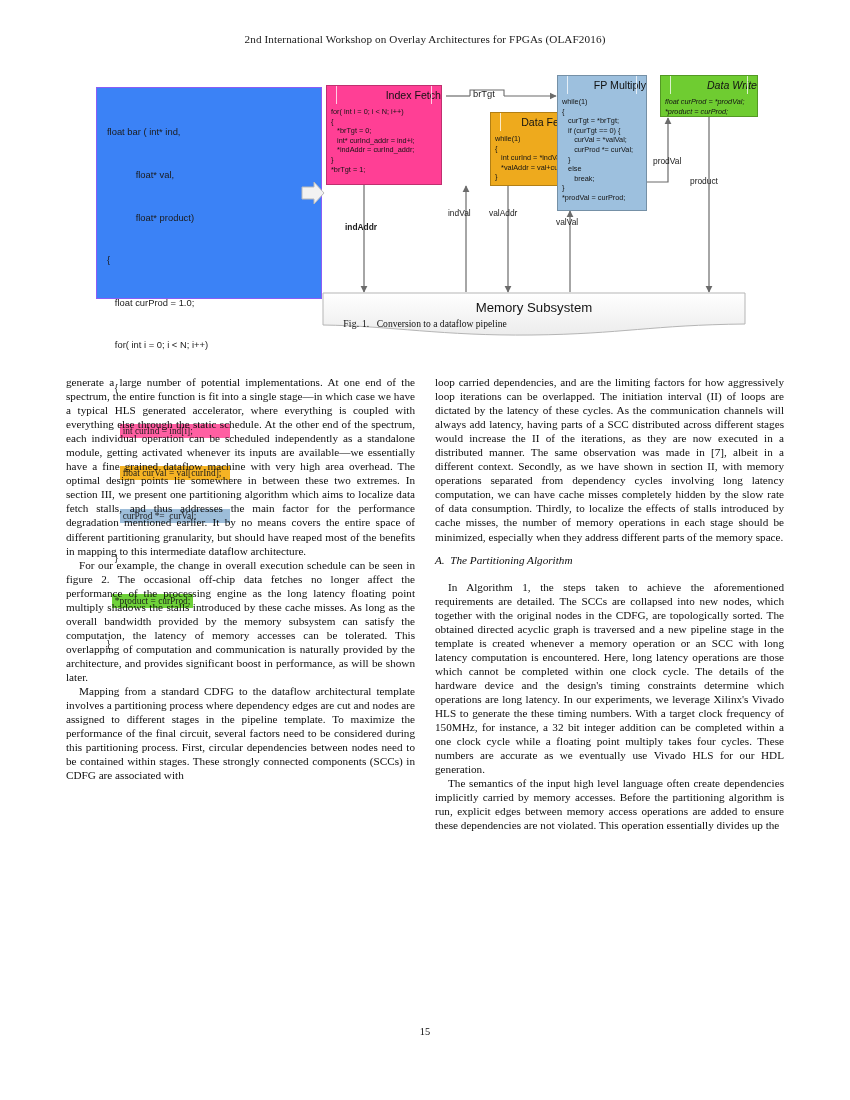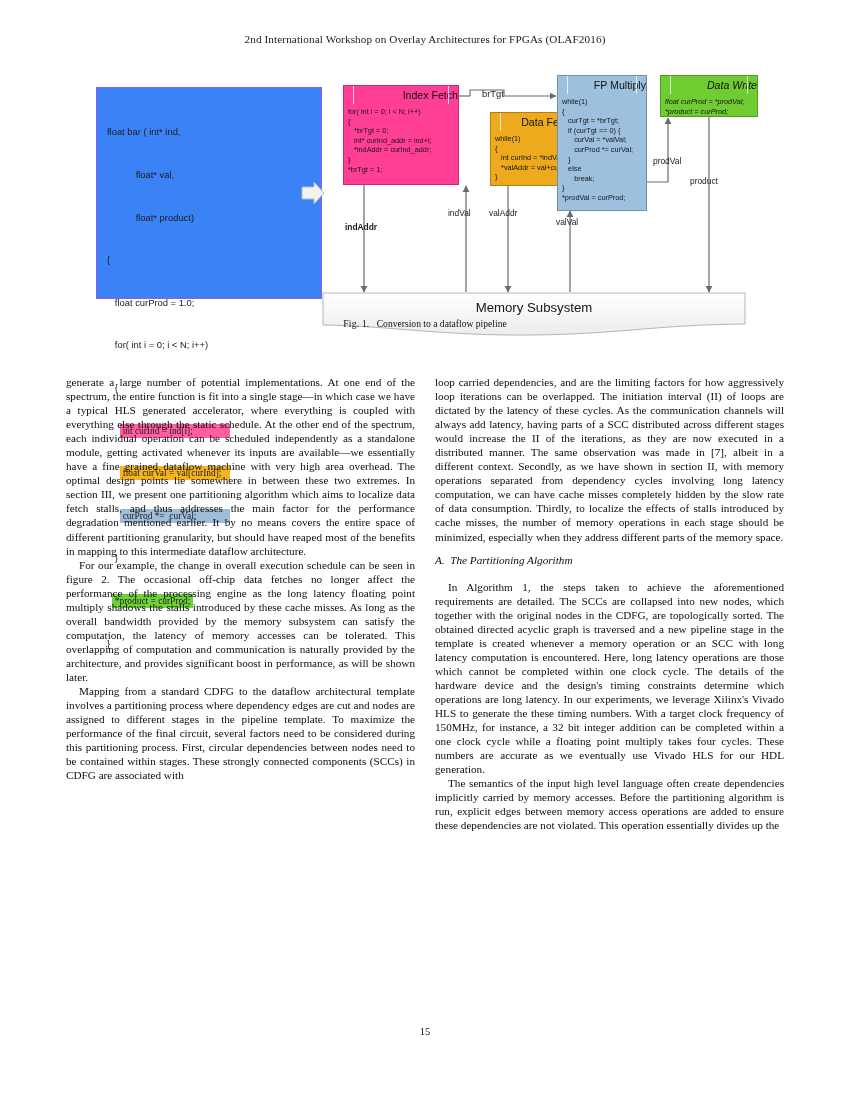--- a/index.html
+++ b/index.html
@@ -121,21 +121,21 @@
     line-height: 9.6px;
     color: #141414;
     white-space: pre;
     padding: 3px 7px 3px 4px;
   }
   .st-pink  { background: #ff3f95; }
   .st-amber { background: #eeaa1d; }
   .st-blue  { background: #9dc0de; }
   .st-green { background: #6fcc31; font-style: italic; }
 
-  .s-index  { left: 343px; top: 15px;  width: 116px; height: 100px; }
+  .s-index  { left: 326px; top: 15px;  width: 116px; height: 100px; }
   .s-data   { left: 458px; top: 42px;  width: 84px;  height: 74px; margin-left: 32px; }
   .s-fp     { left: 557px; top: 5px;   width: 90px;  height: 136px; }
   .s-write  { left: 660px; top: 5px;   width: 98px;  height: 42px; }
 
   
   .memory {
     position: absolute;
     left: 322px;
     top: 222px;
     width: 424px;
@@ -311,21 +311,21 @@
 }
 *prodVal = curProd;</div>
     </div>
 
     <div class="stage st-green s-write">
       <div class="stage-title">Data Write</div>
       <div class="stage-body">float curProd = *prodVal;
 *product = curProd;</div>
     </div>
 
-    <span class="conn" style="left:473px; top:18px; font-size:9.4px;margin-left:9px;">brTgt</span>
+    <span class="conn" style="left:473px; top:18px; font-size:9.4px;">brTgt</span>
     <span class="conn" style="left:345px; top:152px;font-weight:bold;">indAddr</span>
     <span class="conn" style="left:448px; top:138px;">indVal</span>
     <span class="conn" style="left:489px; top:138px;">valAddr</span>
     <span class="conn" style="left:556px; top:147px;">valVal</span>
     <span class="conn" style="left:653px; top:86px;">prodVal</span>
     <span class="conn" style="left:690px; top:106px;">product</span>
 
     <div class="memory">
       <svg viewBox="0 0 424 46" preserveAspectRatio="none" style="position:absolute;left:0;top:0;width:424px;height:46px;">
         <defs>

